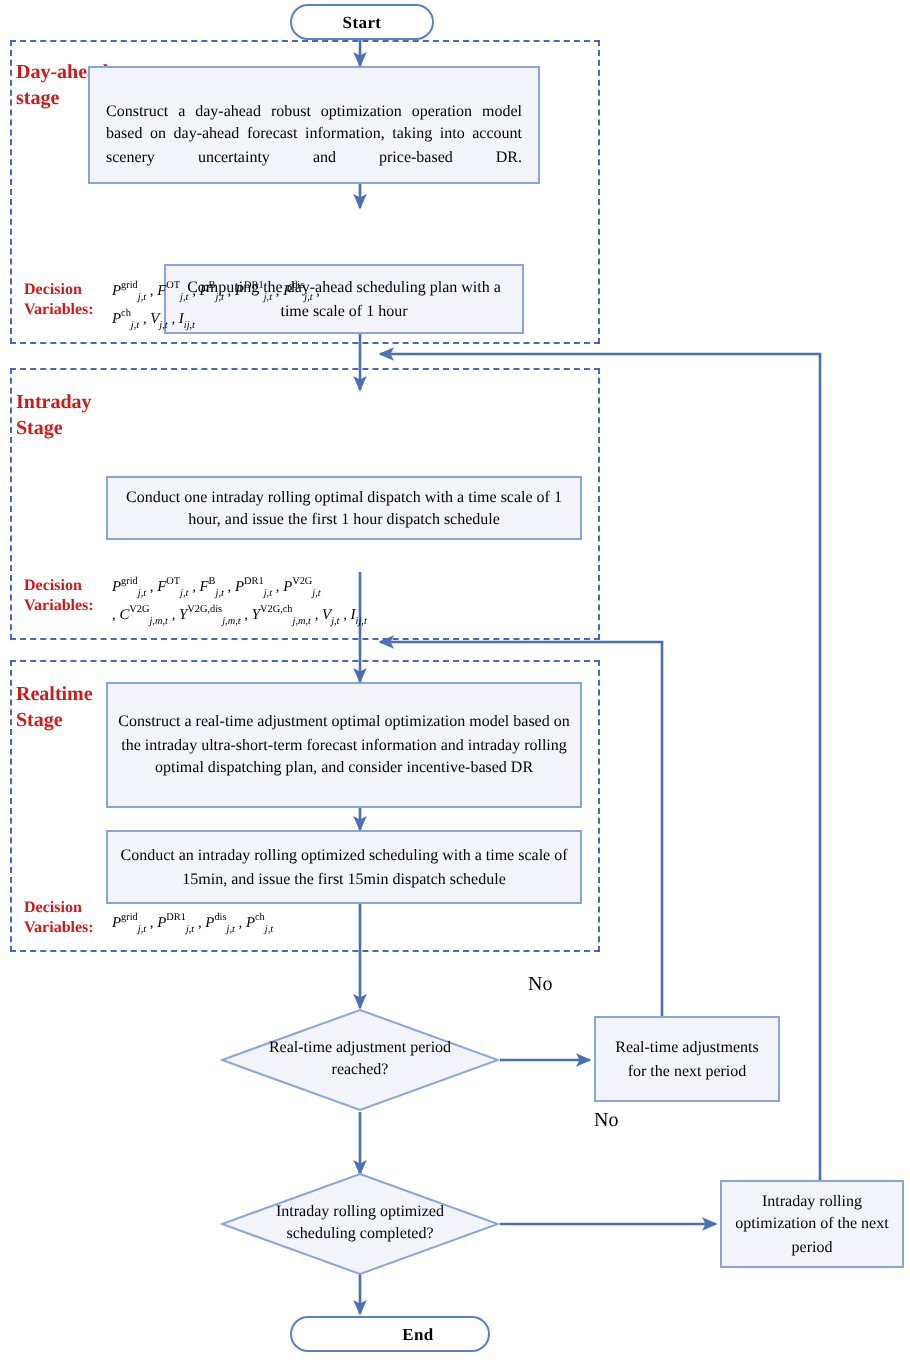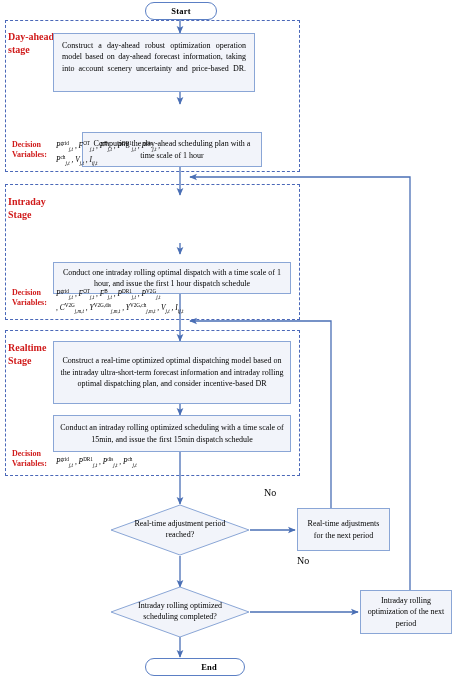--- a/index.html
+++ b/index.html
@@ -141,30 +141,30 @@
     <div>Intraday</div>
     <div>Stage</div>
   </div>
   <div class="stagelabel" style="left:8px;top:342px;">
     <div>Realtime</div>
     <div>Stage</div>
   </div>
 
   <div class="term" style="left:145px;top:2px;width:70px;height:16px;">Start</div>
 
-  <div class="proc just" style="left:53px;top:33px;width:202px;height:59px;padding:6px 8px;">
+  <div class="proc just" style="left:44px;top:33px;width:226px;height:59px;padding:16px 8px;">
     <span class="inner">Construct a day-ahead robust optimization operation model based on day-ahead forecast information, taking into account scenery uncertainty and price-based DR.</span>
   </div>
 
   <div class="proc" style="left:82px;top:104px;width:180px;height:35px;margin-top:28px;">Computing the day-ahead scheduling plan with a time scale of 1 hour</div>
 
 
-  <div class="proc" style="left:53px;top:262px;width:238px;height:32px;">Conduct one intraday rolling optimal dispatch with a time scale of 1 hour, and issue the first 1 hour dispatch schedule</div>
-
-  <div class="proc" style="left:53px;top:341px;width:238px;height:63px;">Construct a real-time optimized optimal dispatching model based on the intraday ultra-short-term forecast information and intraday rolling optimal dispatching plan, and consider incentive-based DR</div>
+  <div class="proc" style="left:53px;top:238px;width:238px;height:32px;">Conduct one intraday rolling optimal dispatch with a time scale of 1 hour, and issue the first 1 hour dispatch schedule</div>
+
+  <div class="proc" style="left:53px;top:341px;width:238px;height:63px;">Construct a real-time adjustment optimal optimization model based on the intraday ultra-short-term forecast information and intraday rolling optimal dispatching plan, and consider incentive-based DR</div>
 
   <div class="proc" style="left:53px;top:415px;width:238px;height:37px;">Conduct an intraday rolling optimized scheduling with a time scale of 15min, and issue the first 15min dispatch schedule</div>
 
   <div class="diamond" style="left:110px;top:504px;width:140px;height:52px;">
     <svg width="140" height="52" viewBox="0 0 140 52">
       <polygon points="70,1 139,26 70,51 1,26" fill="#f2f4fa" stroke="#8aa6d6" stroke-width="1"></polygon>
     </svg>
     <span class="dlabel" style="width:112px;">Real-time adjustment period reached?</span>
   </div>
 

